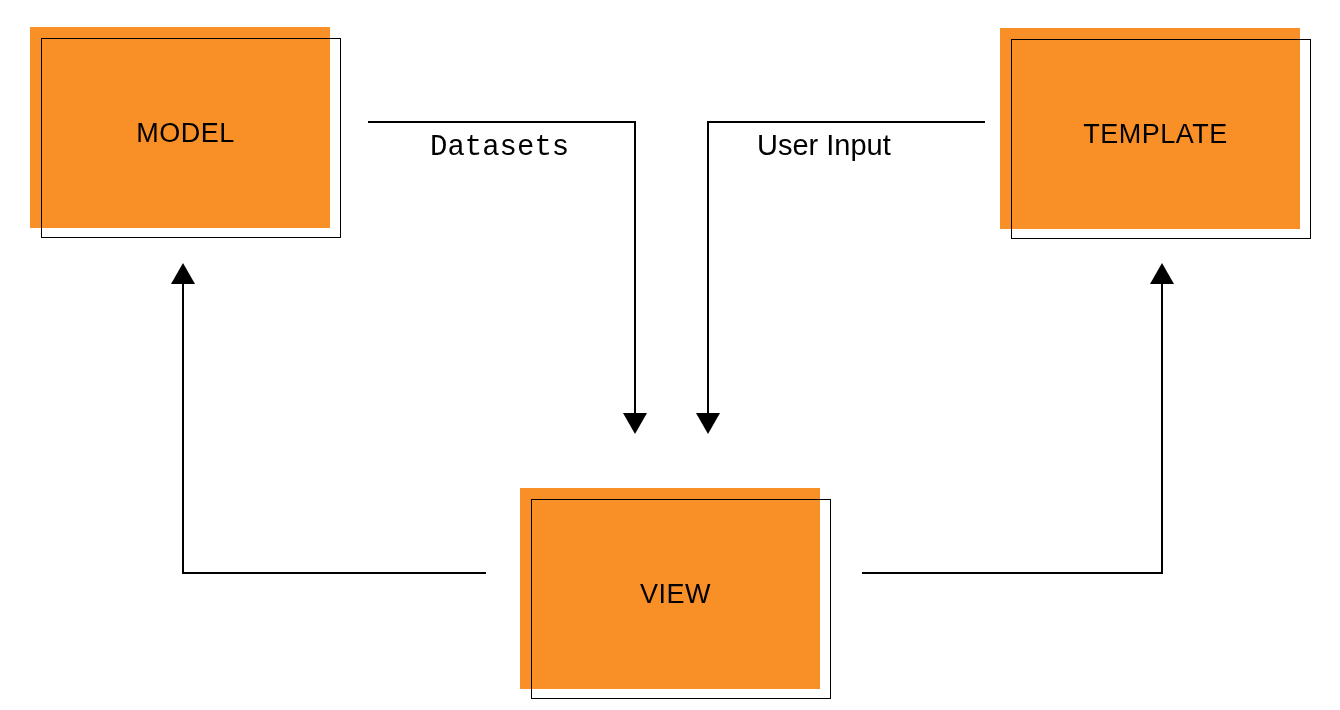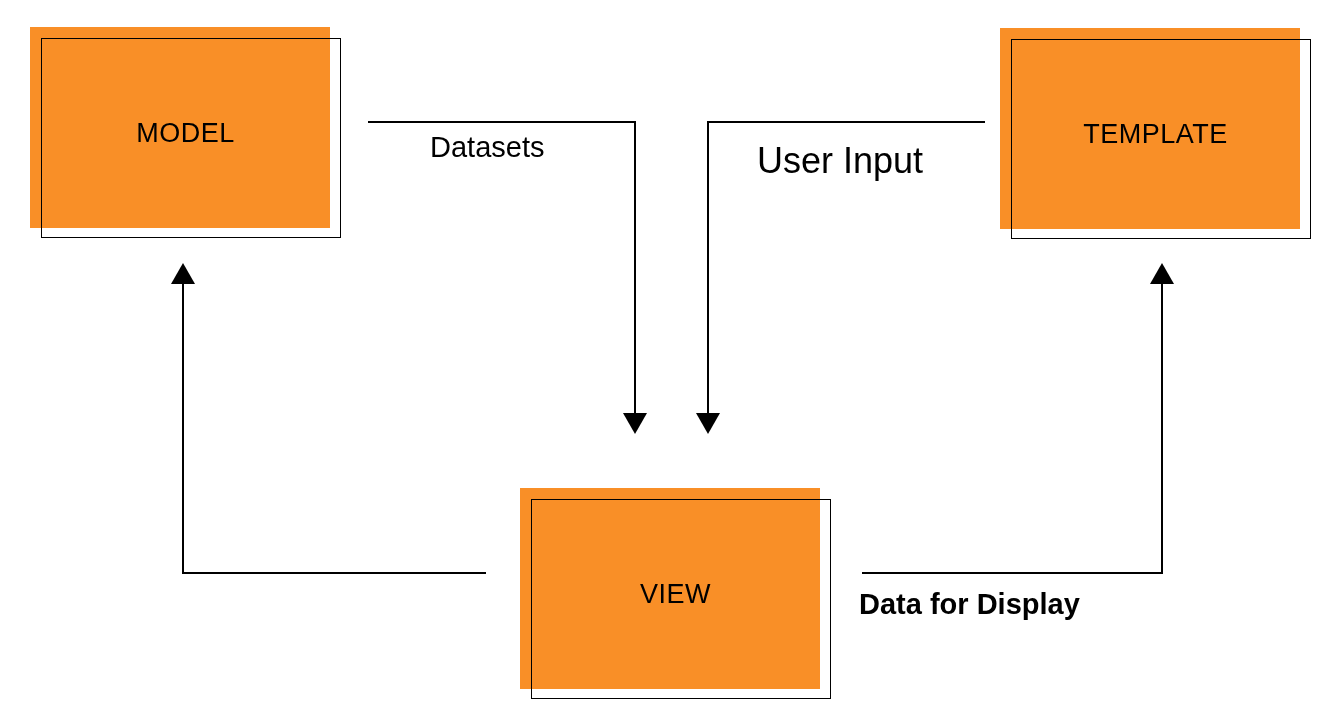--- a/index.html
+++ b/index.html
@@ -56,22 +56,22 @@
   #node-template { left: 1000px; top: 28px;  width: 312px; height: 213px; }
   #node-view     { left: 520px;  top: 468px; width: 312px; height: 213px; margin-top: 20px; }
 
   
   .edge-label {
     position: absolute;
     color: #000000;
     white-space: nowrap;
     line-height: 1;
   }
-  #label-datasets   { left: 430px; top: 133px; font-size: 29px; }
-  #label-user-input { left: 757px; top: 143px; font-size: 36px; }
+  #label-datasets   { left: 430px; top: 133px; font-size: 29px; font-family: Liberation Mono, monospace; }
+  #label-user-input { left: 757px; top: 131px; font-size: 29px; }
   #label-crud       { left: 122px; top: 592px; font-size: 29px; font-weight: 700; }
   #label-data-disp  { left: 859px; top: 590px; font-size: 29px; font-weight: 700; }
 
   
   #edges {
     position: absolute;
     left: 0;
     top: 0;
     width: 1340px;
     height: 710px;
@@ -121,15 +121,14 @@
   </div>
 
   <div class="node" id="node-view">
     <div class="fill"></div>
     <div class="outline"></div>
     <div class="node-label">VIEW</div>
   </div>
 
   <div class="edge-label" id="label-datasets">Datasets</div>
   <div class="edge-label" id="label-user-input">User Input</div>
-  <div class="edge-label" id="label-data-disp">Data for Display</div>
 
 </div>
 
 </body></html>

